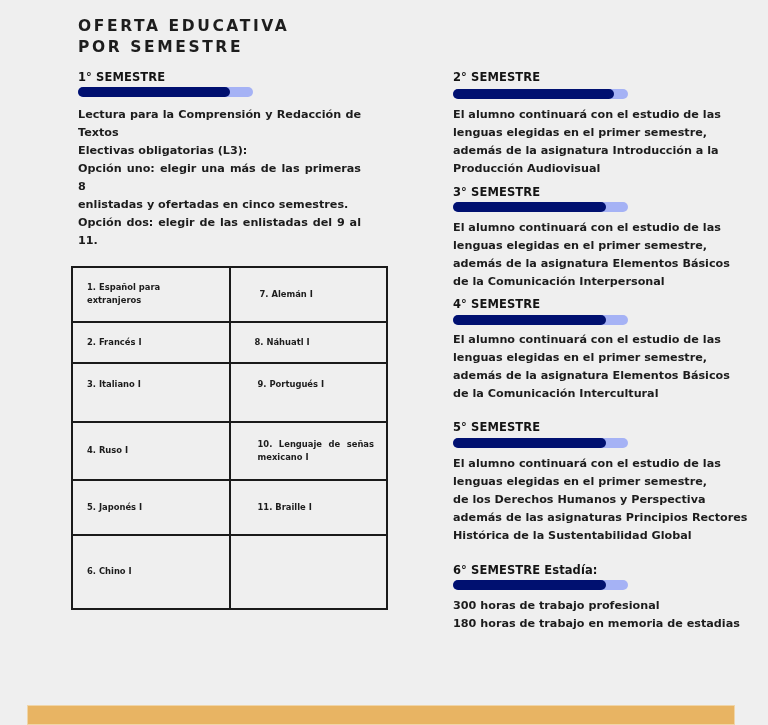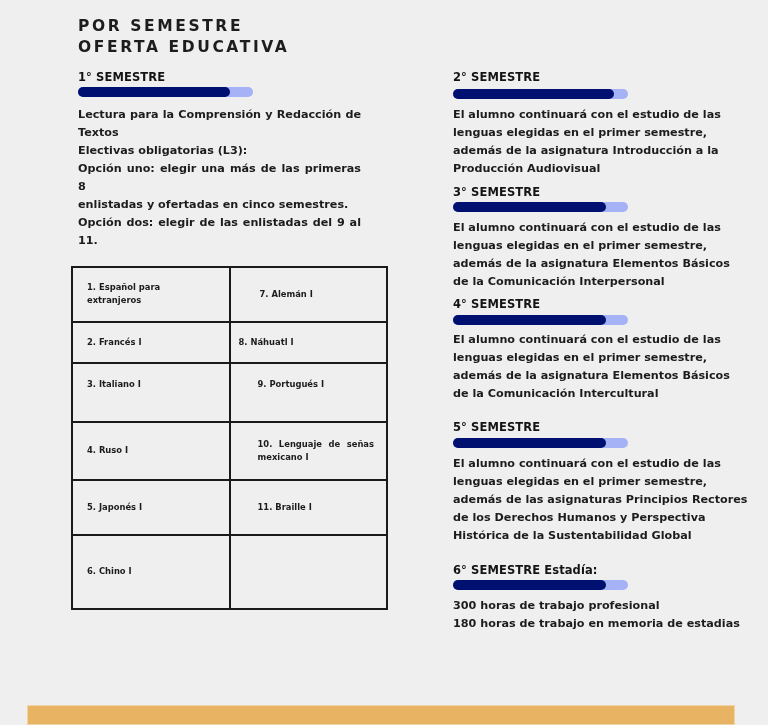--- a/index.html
+++ b/index.html
@@ -51,22 +51,22 @@
   table.langs td.c2 { padding-left: 27px; padding-right: 12px; }
   .footer-bar {
     position: absolute; left: 27px; top: 705px; width: 708px; height: 20px;
     background: #e8b463; border: 1px solid #f0d5a8; box-sizing: border-box;
   }
 </style>
 </head>
 <body>
 
 <div class="title">
+  <div>OFERTA EDUCATIVA</div>
   <div>POR SEMESTRE</div>
-  <div>OFERTA EDUCATIVA</div>
 </div>
 
 <div class="sem-label" style="left:78px; top:70px;">1° SEMESTRE</div>
 <div class="bar" style="left:78px; top:87px; width:175px;">
   <div class="fill" style="width:152px;"></div>
 </div>
 <div class="body-text justify" style="left:78px; top:106px; width:283px;">
   <p class="full">Lectura para la Comprensión y Redacción de</p>
   <p>Textos</p>
   <p>Electivas obligatorias (L3):</p>
@@ -76,21 +76,21 @@
 </div>
 
 <table class="langs">
   <tbody>
       <tr style="height:53px;">
     <td style="">1.  Español para extranjeros</td>
     <td class="c2" style="padding-left:29px;">7.  Alemán I</td>
   </tr>
   <tr style="height:40px;">
     <td>2. Francés I</td>
-    <td class="c2" style="padding-left:8px;">8. Náhuatl I</td>
+    <td class="c2" style="padding-left:24px;">8. Náhuatl I</td>
   </tr>
   <tr style="height:57px;">
     <td style="vertical-align:top; padding-top:14px;">3. Italiano I</td>
     <td class="c2" style="vertical-align:top; padding-top:14px;">9. Portugués I</td>
   </tr>
   <tr style="height:57px;">
     <td>4. Ruso I</td>
     <td class="c2" style="text-align:justify; text-align-last:left;border-radius:20px;">10.  Lenguaje  de  señas mexicano I</td>
   </tr>
   <tr style="height:53px;">
@@ -137,22 +137,22 @@
   <p>de la Comunicación Intercultural</p>
 </div>
 
 <div class="sem-label" style="left:453px; top:420px;">5° SEMESTRE</div>
 <div class="bar" style="left:453px; top:438px; width:175px;">
   <div class="fill" style="width:153px;"></div>
 </div>
 <div class="body-text" style="left:453px; top:455px; width:295px;">
   <p>El alumno continuará con el estudio de las</p>
   <p>lenguas elegidas en el primer semestre,</p>
+  <p>de los Derechos Humanos y Perspectiva</p>
   <p>además de las asignaturas Principios Rectores</p>
-  <p>de los Derechos Humanos y Perspectiva</p>
   <p>Histórica de la Sustentabilidad Global</p>
 </div>
 
 <div class="sem-label" style="left:453px; top:563px;">6° SEMESTRE Estadía:</div>
 <div class="bar" style="left:453px; top:580px; width:175px;">
   <div class="fill" style="width:153px;"></div>
 </div>
 <div class="body-text" style="left:453px; top:597px; width:295px;">
   <p>300 horas de trabajo profesional</p>
   <p>180 horas de trabajo en memoria de estadias</p>

